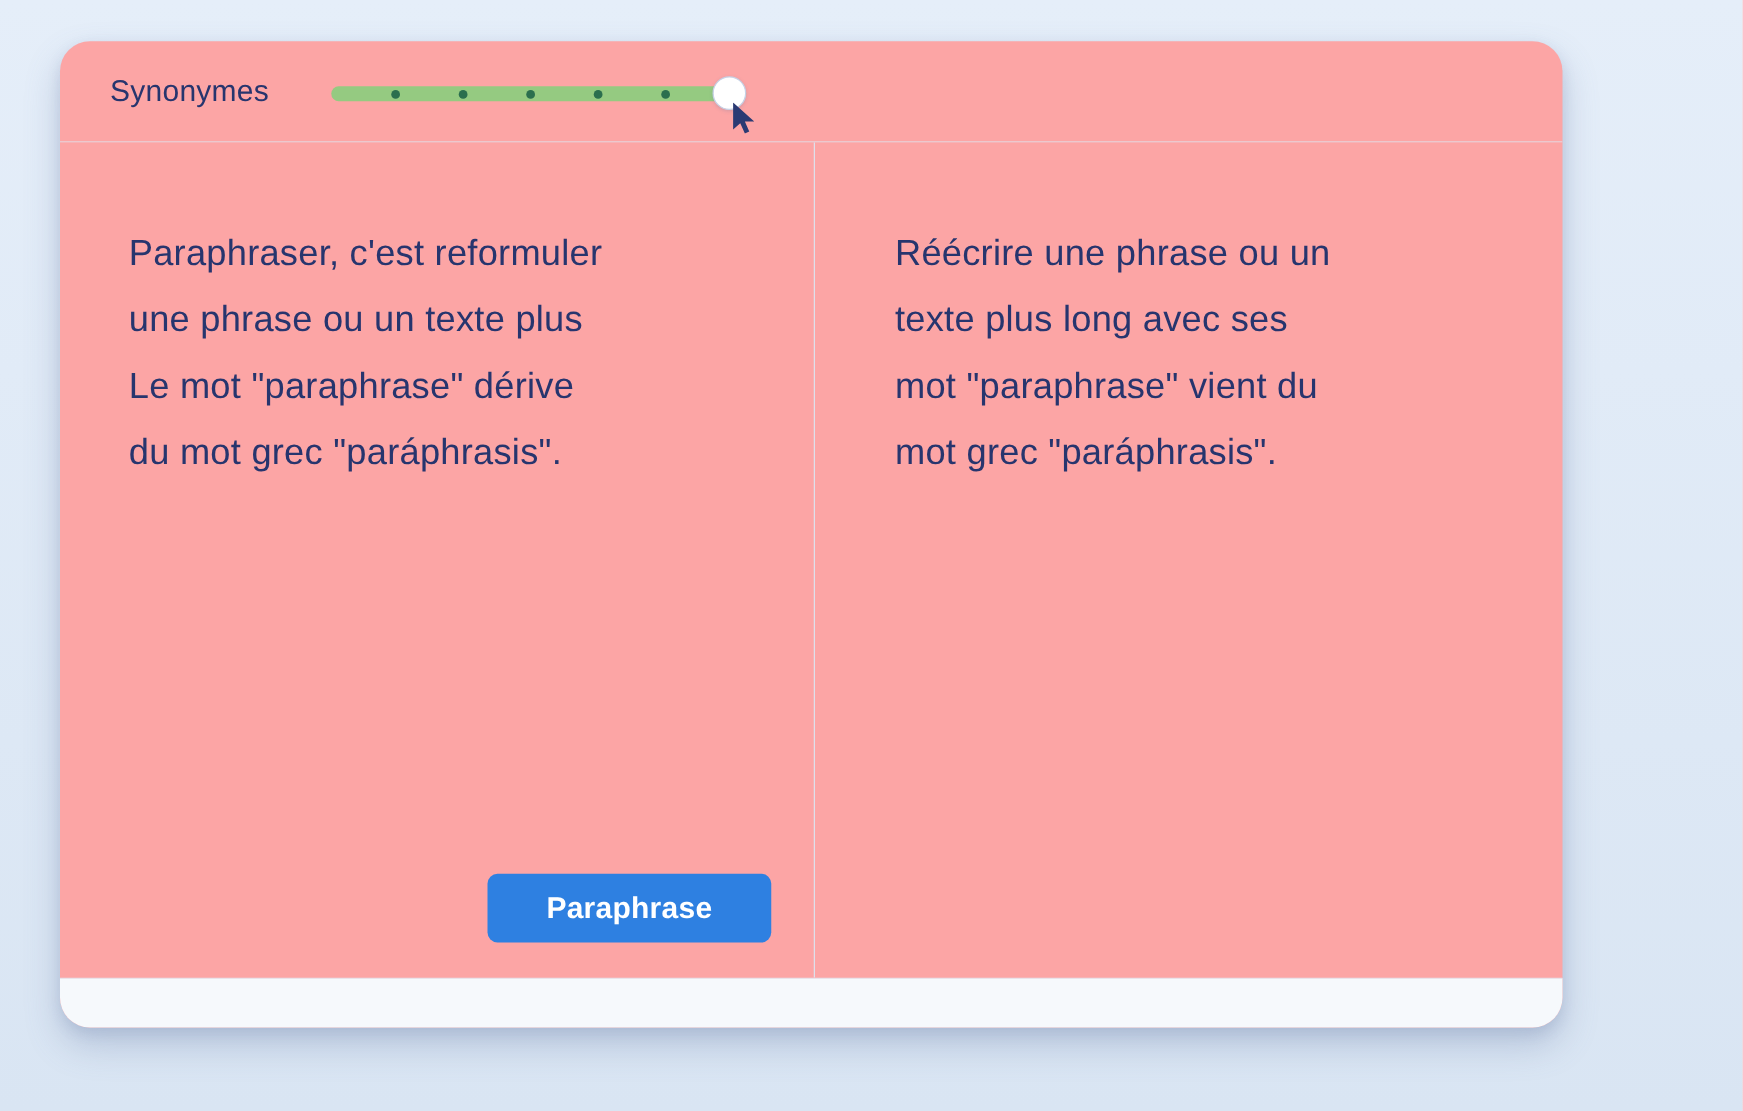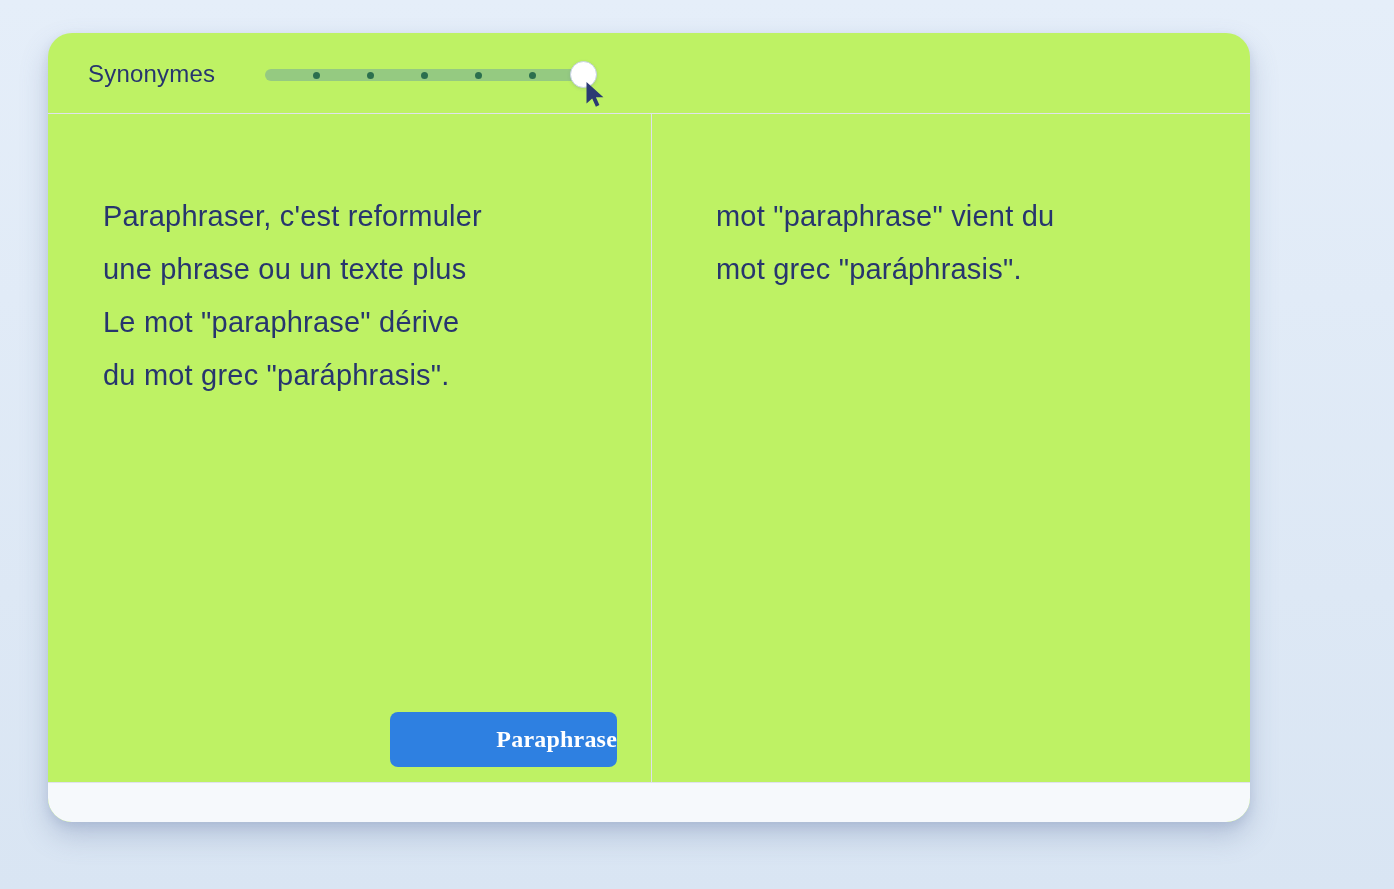--- a/index.html
+++ b/index.html
@@ -18,21 +18,21 @@
   body{
     font-family:"Liberation Sans", sans-serif;
     background:linear-gradient(180deg, var(--page-bg-top,#e5eef9) 0%, var(--page-bg-bottom,#d9e5f3) 100%);
     position:relative;
     overflow:hidden;
   }
   .card{
     position:absolute;
     left:48px; top:33px;
     width:1202px; height:789px;
-    background:#bef264;
+    background:#fca5a5;
     border-radius:24px;
     box-shadow:0 14px 28px rgba(96,116,158,0.30), 0 4px 10px rgba(96,116,158,0.15);
   }
   
   .header{
     position:absolute;
     left:0; top:0; right:0;
     height:81px;
     border-bottom:1px solid var(--divider,#e0e2ee);
     border-radius:24px 24px 0 0;
@@ -87,47 +87,46 @@
   .content{
     position:absolute;
     left:0; top:81px; right:0; bottom:40px;
   }
   .divider-v{
     position:absolute;
     left:603px; top:0; bottom:0;
     width:1px;
     background:#dee0eb;
   }
-  .panel{position:absolute; top:17px; bottom:0;}
+  .panel{position:absolute; top:4px; bottom:0;}
   .panel.left{left:0; width:603px;}
   .panel.right{left:604px; right:0;}
   .text-block{
     position:absolute;
     top:59px;
     font-size:29px;
     line-height:53px;
     color:var(--text-navy,#27356e);
     letter-spacing:0.2px;
   }
   .panel.left  .text-block{left:55px;  width:535px;}
   .panel.right .text-block{left:64px;  width:520px;}
   .paraphrase-btn{
     position:absolute;
     left:342px; top:581px;
     width:227px; height:55px;
     background:var(--accent-blue,#2e80e1);
     color:#ffffff;
-    font-family:Liberation Serif, serif;
+    font-family:Liberation Sans, sans-serif;
     font-size:24px;
     font-weight:bold;
     border:none;
     border-radius:8px;
     cursor:pointer;
     letter-spacing:0.2px;
-    text-align:right;
   }
   
   .footer{
     position:absolute;
     left:0; right:0; bottom:0;
     height:40px;
     background:var(--footer-bg,#f6f9fc);
     border-top:1px solid var(--divider,#e0e2ee);
     border-radius:0 0 24px 24px;
   }
@@ -164,20 +163,22 @@
         <div>Le mot "paraphrase" dérive</div>
         <div>du mot grec "paráphrasis".</div>
       </div>
       <button class="paraphrase-btn">Paraphrase</button>
     </div>
 
     <div class="divider-v"></div>
 
     <div class="panel right">
       <div class="text-block">
+        <div>Réécrire une phrase ou un</div>
+        <div>texte plus long avec ses</div>
         <div>mot "paraphrase" vient du</div>
         <div>mot grec "paráphrasis".</div>
       </div>
     </div>
 
   </div>
 
   <div class="footer"></div>
 
 </div>

